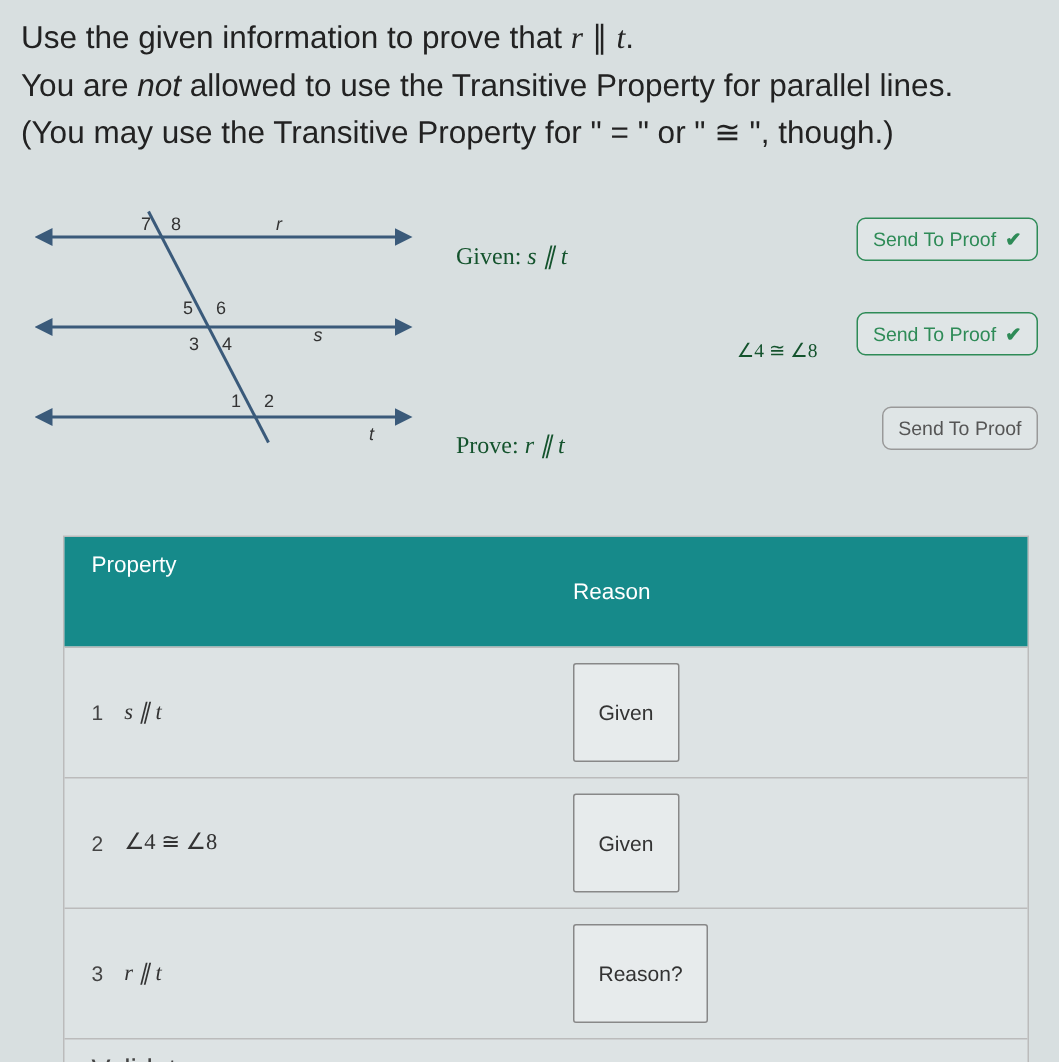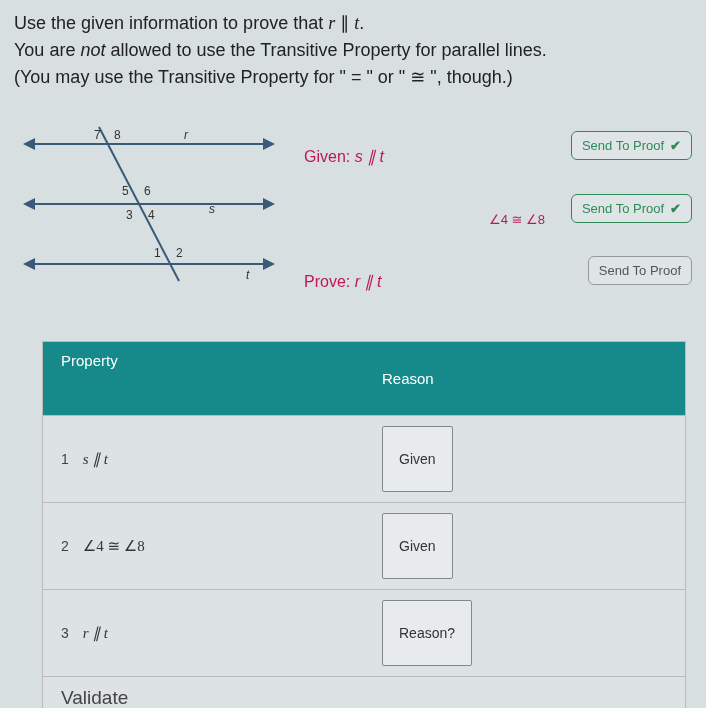--- a/index.html
+++ b/index.html
@@ -8,21 +8,21 @@
     background: #d8dfe0;
     width: 706px;
     height: 708px;
     overflow: hidden;
     color: #333;
   }
   .page {
     padding: 10px 14px;
   }
   .instructions {
-    font-size: 18px;
+    font-size: 21px;
     line-height: 1.5;
     color: #222;
     margin-bottom: 18px;
   }
   .instructions em { font-style: italic; }
   .math { font-family: "Times New Roman", serif; font-style: italic; }
   .sym { font-family: "Times New Roman", serif; font-style: normal; }
 
   .mid-row {
     display: flex;
@@ -43,22 +43,22 @@
   }
   .given-row {
     display: flex;
     align-items: center;
     justify-content: space-between;
     margin-bottom: 22px;
     gap: 16px;
   }
   .given-text {
     font-size: 16px;
-    color: #be185d;
-    font-family: Liberation Sans, sans-serif;
+    color: #14532d;
+    font-family: Liberation Serif, serif;
     margin-top: 22px;
   }
   .angle-sym { font-size: 13px; }
   .stp-btn {
     border: 1px solid #2e8b57;
     color: #2e8b57;
     background: rgba(255,255,255,0.2);
     border-radius: 6px;
     padding: 6px 10px;
     font-size: 13px;

